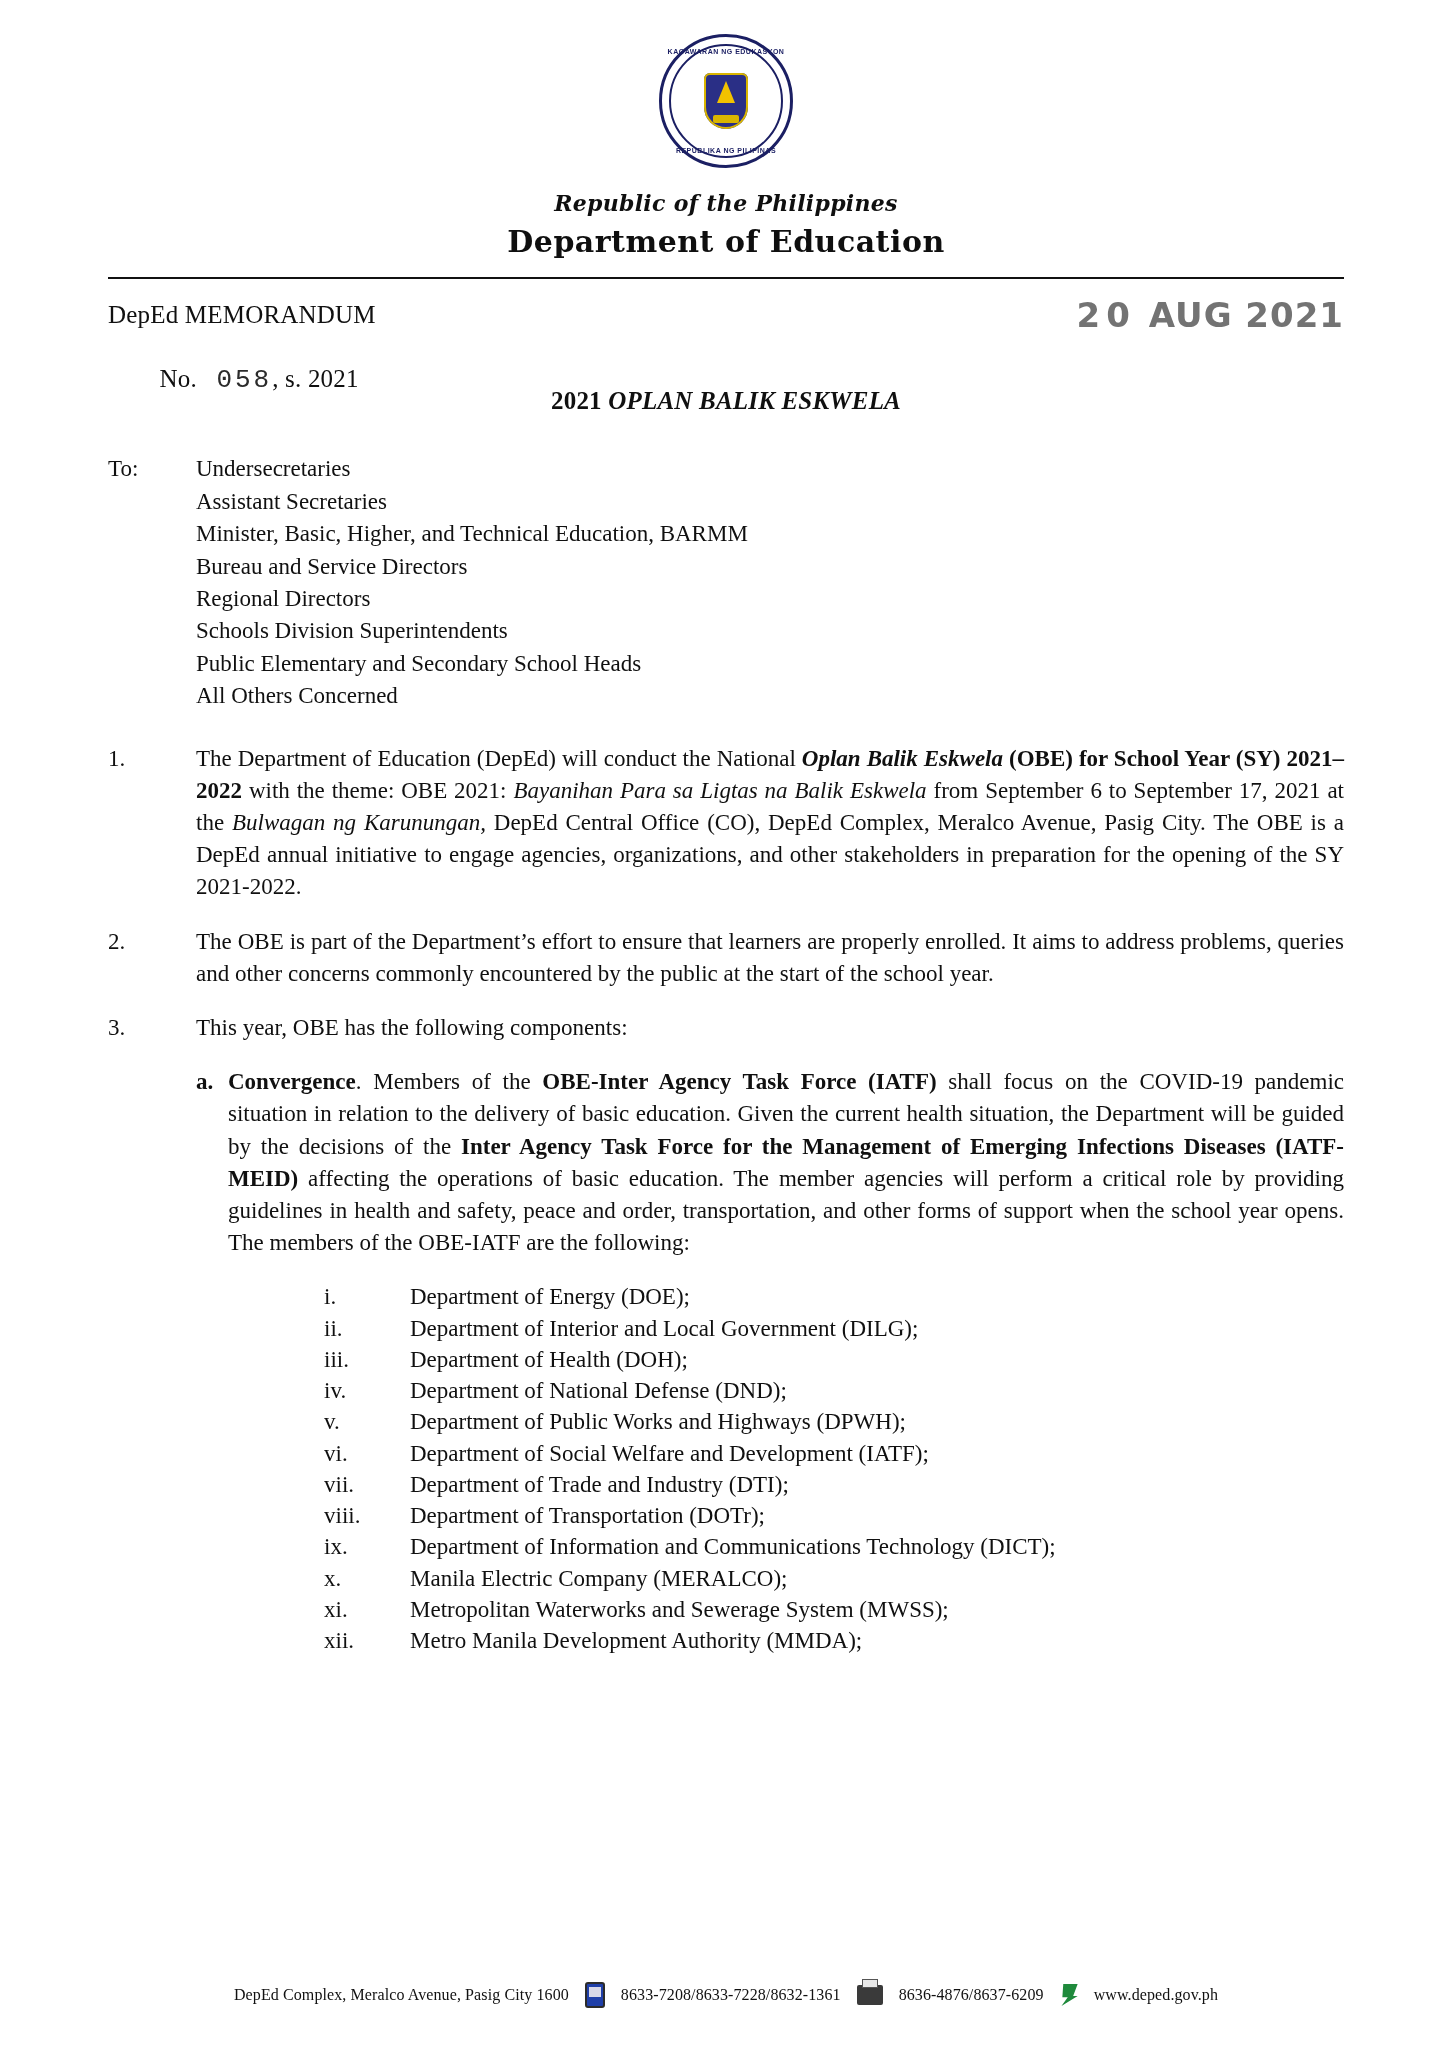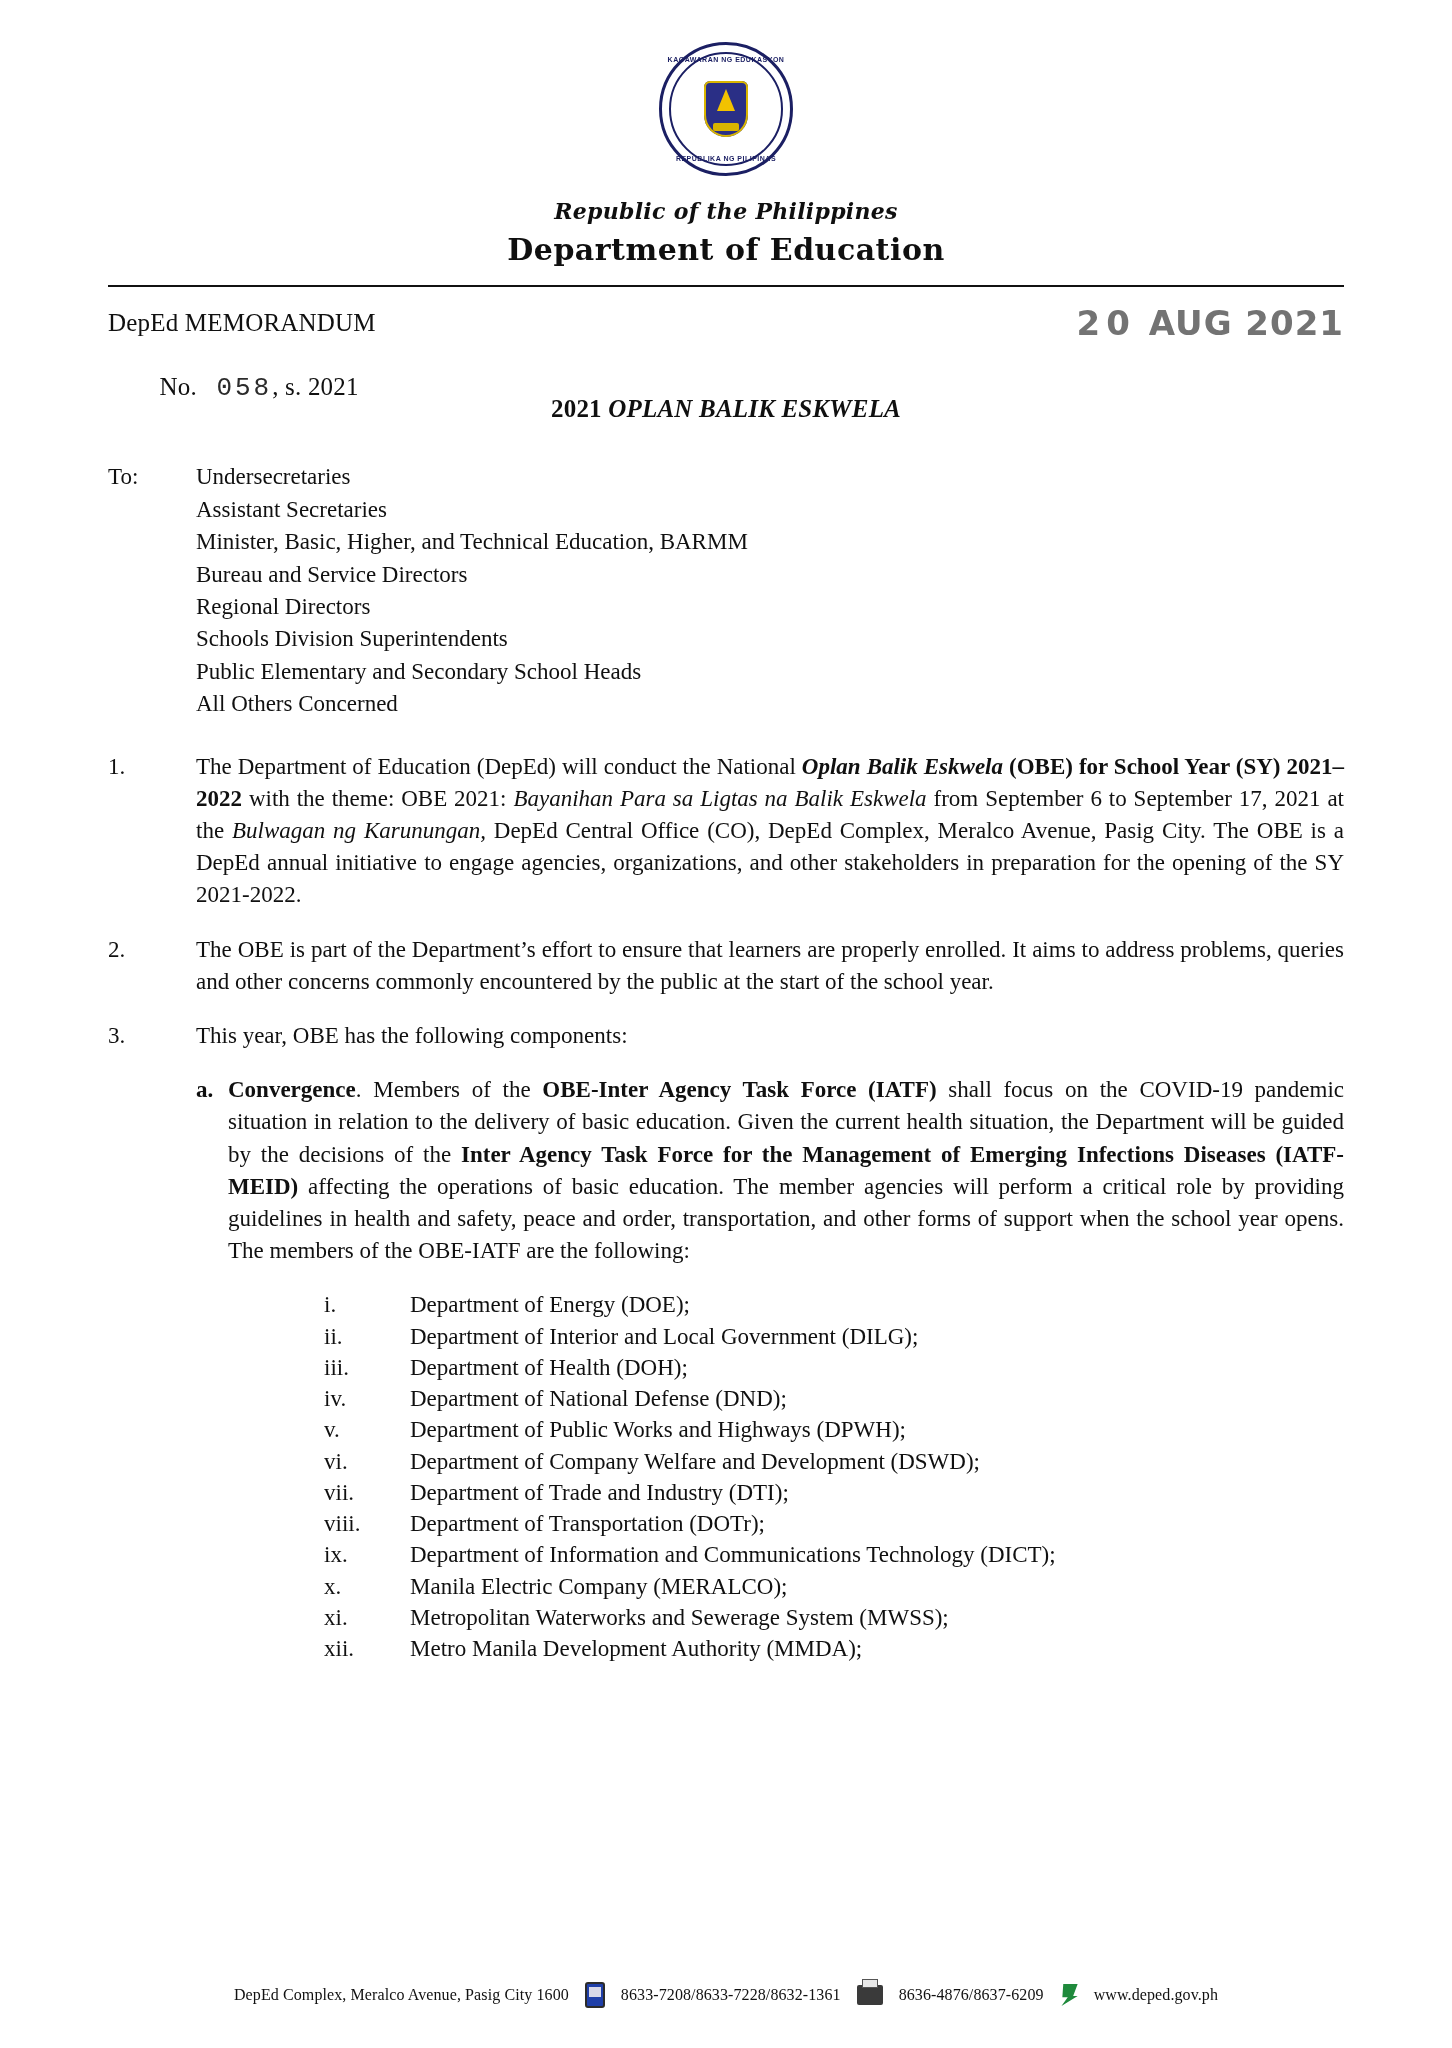--- a/index.html
+++ b/index.html
@@ -13,21 +13,21 @@
     font-family: "Liberation Serif", serif;
     color: #101010;
     position: relative;
     overflow: hidden;
   }
   .page {
     position: relative;
     width: 1452px;
     height: 2048px;
     box-sizing: border-box;
-    padding: 8px 108px;
+    padding: 0 108px;
     border-radius: 25px;
   }
 
   
   .seal-wrap {
     display: flex;
     justify-content: center;
     padding-top: 34px;
   }
   .seal {
@@ -340,21 +340,21 @@
         <div class="roman-row">
           <div class="rn">iv.</div>
           <div class="rt">Department of National Defense (DND);</div>
         </div>
         <div class="roman-row">
           <div class="rn">v.</div>
           <div class="rt">Department of Public Works and Highways (DPWH);</div>
         </div>
         <div class="roman-row">
           <div class="rn">vi.</div>
-          <div class="rt">Department of Company Welfare and Development (DSWD);</div>
+          <div class="rt">Department of Social Welfare and Development (IATF);</div>
         </div>
         <div class="roman-row">
           <div class="rn">vii.</div>
           <div class="rt">Department of Trade and Industry (DTI);</div>
         </div>
         <div class="roman-row">
           <div class="rn">viii.</div>
           <div class="rt">Department of Transportation (DOTr);</div>
         </div>
         <div class="roman-row">

